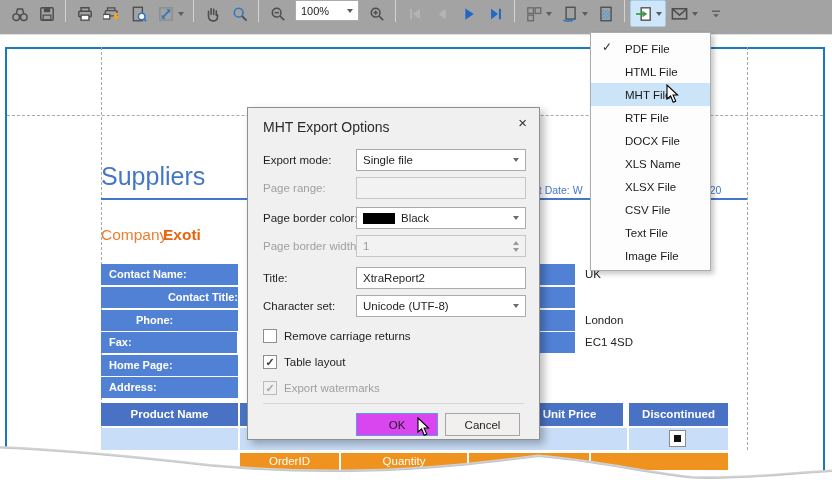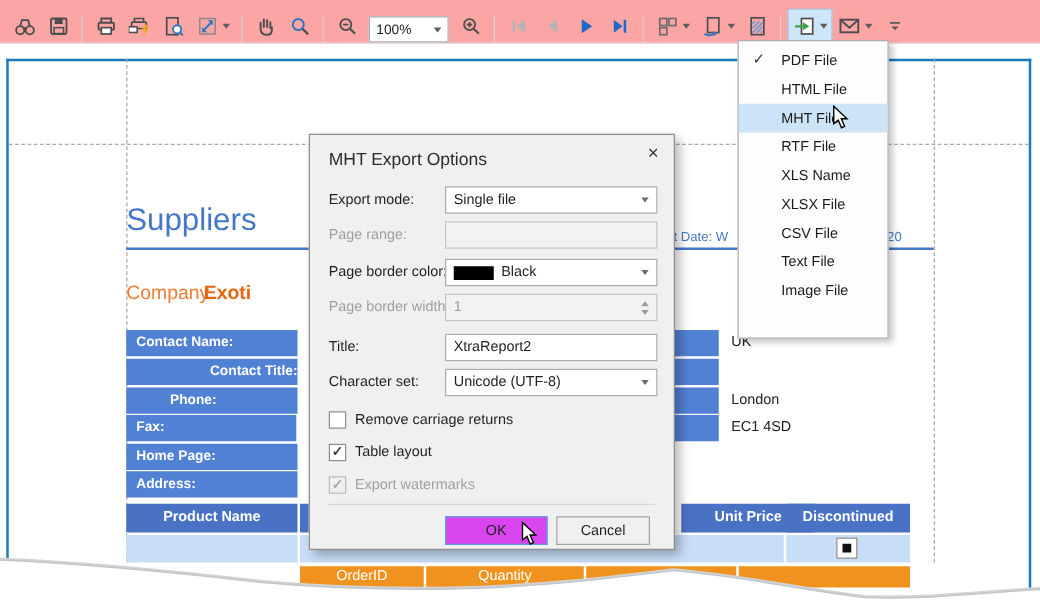--- a/index.html
+++ b/index.html
@@ -4,22 +4,22 @@
 <style>
   * { margin:0; padding:0; box-sizing:border-box; }
   html,body { width:832px; height:480px; }
   body {
     position:relative; overflow:hidden; background:#fff;
     font-family:"Liberation Sans", sans-serif; -webkit-font-smoothing:antialiased;
   }
   
   .toolbar {
     position:absolute; left:0; top:0; width:832px; height:35px;
-    background:#fca5a5; border-bottom:1px solid #e2e1e0;
-    display:flex; align-items:flex-end; padding-left:6px; z-index:5;
+    background:#a3a3a3; border-bottom:1px solid #e2e1e0;
+    display:flex; align-items:flex-start; padding-left:6px; z-index:5;
   }
   .tb-btn { width:27px; height:27px; display:flex; align-items:center; justify-content:center; border-radius:2px; flex:0 0 auto; }
   .tb-btn.with-caret { width:36px; }
   .tb-btn.active { background:#cfe6f8; border:1px solid #a3cced; }
   .tb-sep { width:1px; height:22px; background:#d4d3d2; margin:0 5px; flex:0 0 auto; }
   .caret { width:0; height:0; border-left:3.5px solid transparent; border-right:3.5px solid transparent; border-top:4px solid #5c5c5c; margin-left:3px; }
   .zoom-combo {
     width:64px; height:21px; background:#fff; border:1px solid #ababab;
     display:flex; align-items:center; font-size:11px; color:#222; padding:0 5px; margin:0 4px;
   }
@@ -265,21 +265,21 @@
   <div class="abs lbl-block" style="left:537px;top:229px;width:38px;"></div>
   <div class="abs lbl-block" style="left:537px;top:252px;width:38px;"></div>
   <div class="abs lbl-block" style="left:537px;top:275px;width:38px;"></div>
   <div class="abs lbl-block" style="left:537px;top:297px;width:38px;"></div>
   <div class="abs val-text" style="left:585px;top:229px;">UK</div>
   <div class="abs val-text" style="left:585px;top:275px;">London</div>
   <div class="abs val-text" style="left:585px;top:297px;">EC1 4SD</div>
 
   <div class="abs hdr-cell" style="left:101px;top:368px;width:137px;">Product Name</div>
   <div class="abs hdr-cell" style="left:240px;top:368px;width:7px;"></div>
-  <div class="abs hdr-cell" style="left:545px;top:368px;width:107px;">Unit Price</div>
+  <div class="abs hdr-cell" style="left:516px;top:368px;width:107px;">Unit Price</div>
   <div class="abs hdr-cell" style="left:629px;top:368px;width:99px;">Discontinued</div>
 
   <div class="abs row-light" style="left:101px;top:393px;width:137px;"></div>
   <div class="abs row-light" style="left:240px;top:393px;width:387px;"></div>
   <div class="abs row-light" style="left:629px;top:393px;width:99px;"></div>
   <div class="abs disc-box" style="left:669px;top:395px;">
       <div class="sq"></div>
     </div>
 
   <div class="abs orange-cell" style="left:240px;top:418px;width:99px;">OrderID</div>
@@ -300,20 +300,23 @@
       <span>PDF File</span>
     </div>
   <div class="menu-item">
       <span>HTML File</span>
     </div>
   <div class="menu-item hover">
       <span>MHT File</span>
     </div>
   <div class="menu-item">
       <span>RTF File</span>
+    </div>
+  <div class="menu-item">
+      <span>DOCX File</span>
     </div>
   <div class="menu-item">
       <span>XLS Name</span>
     </div>
   <div class="menu-item">
       <span>XLSX File</span>
     </div>
   <div class="menu-item">
       <span>CSV File</span>
     </div>

